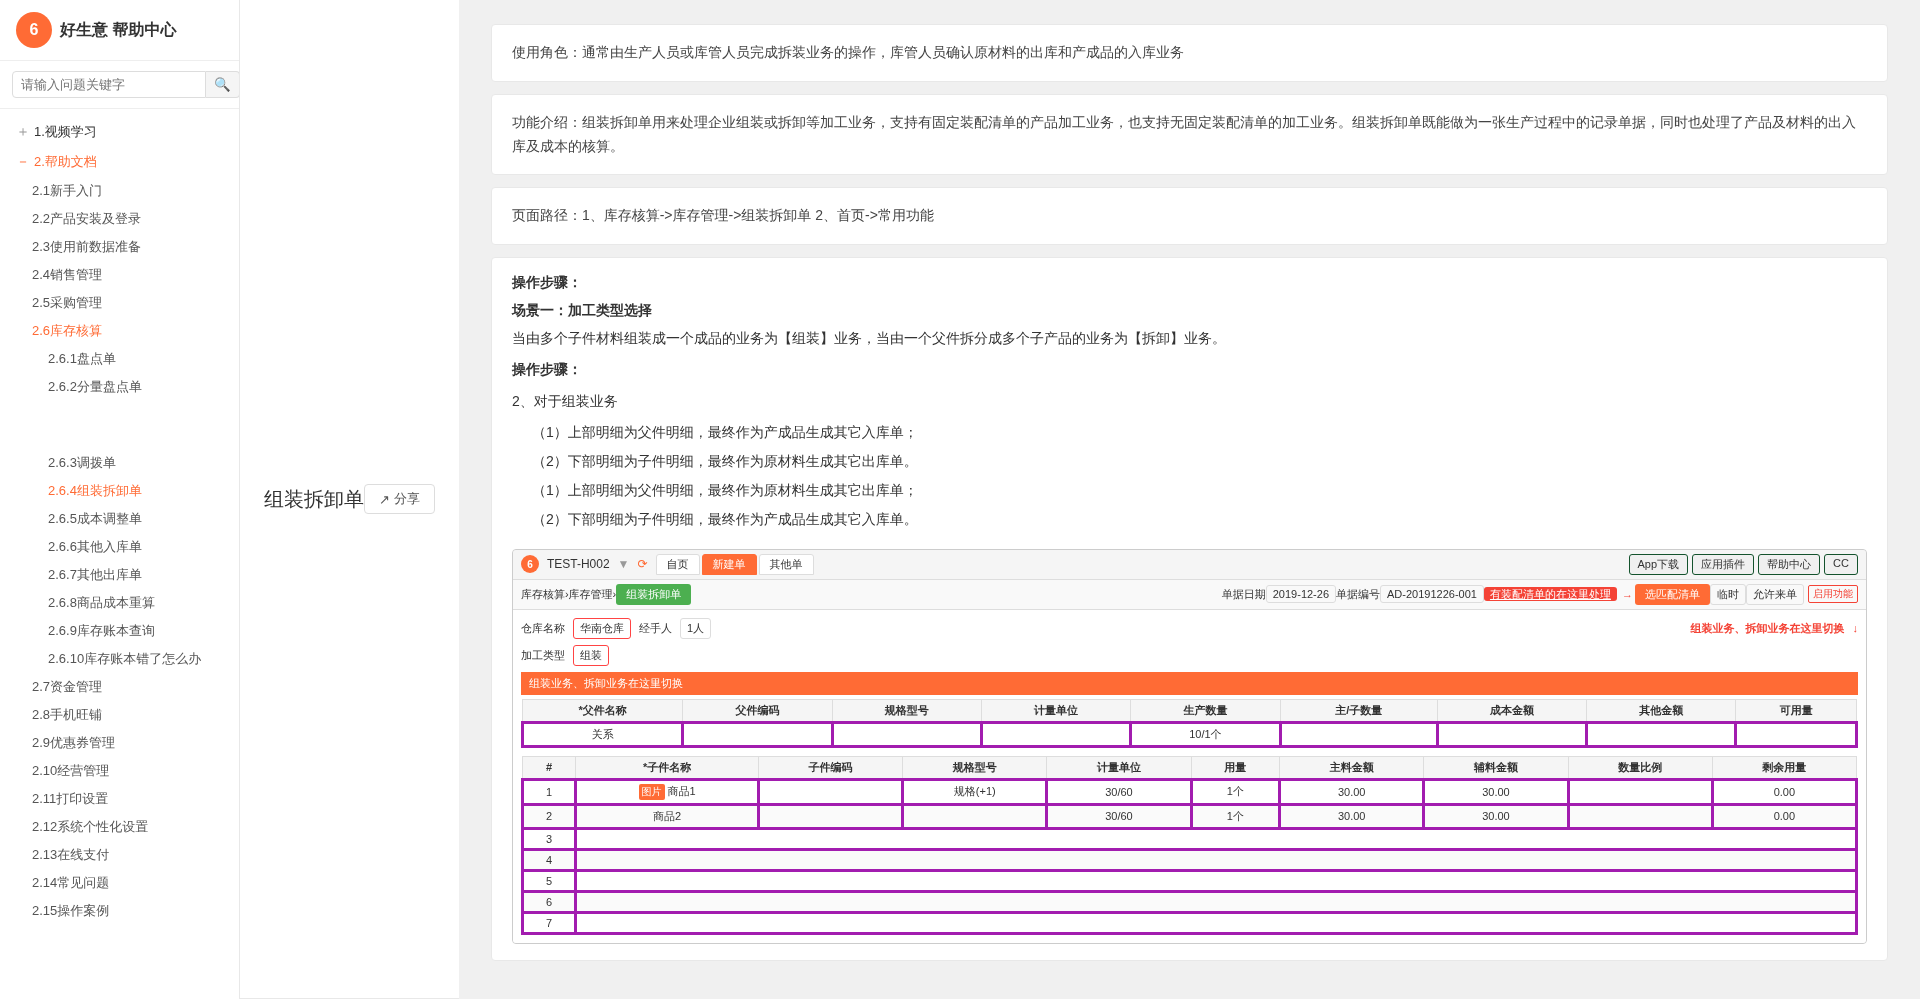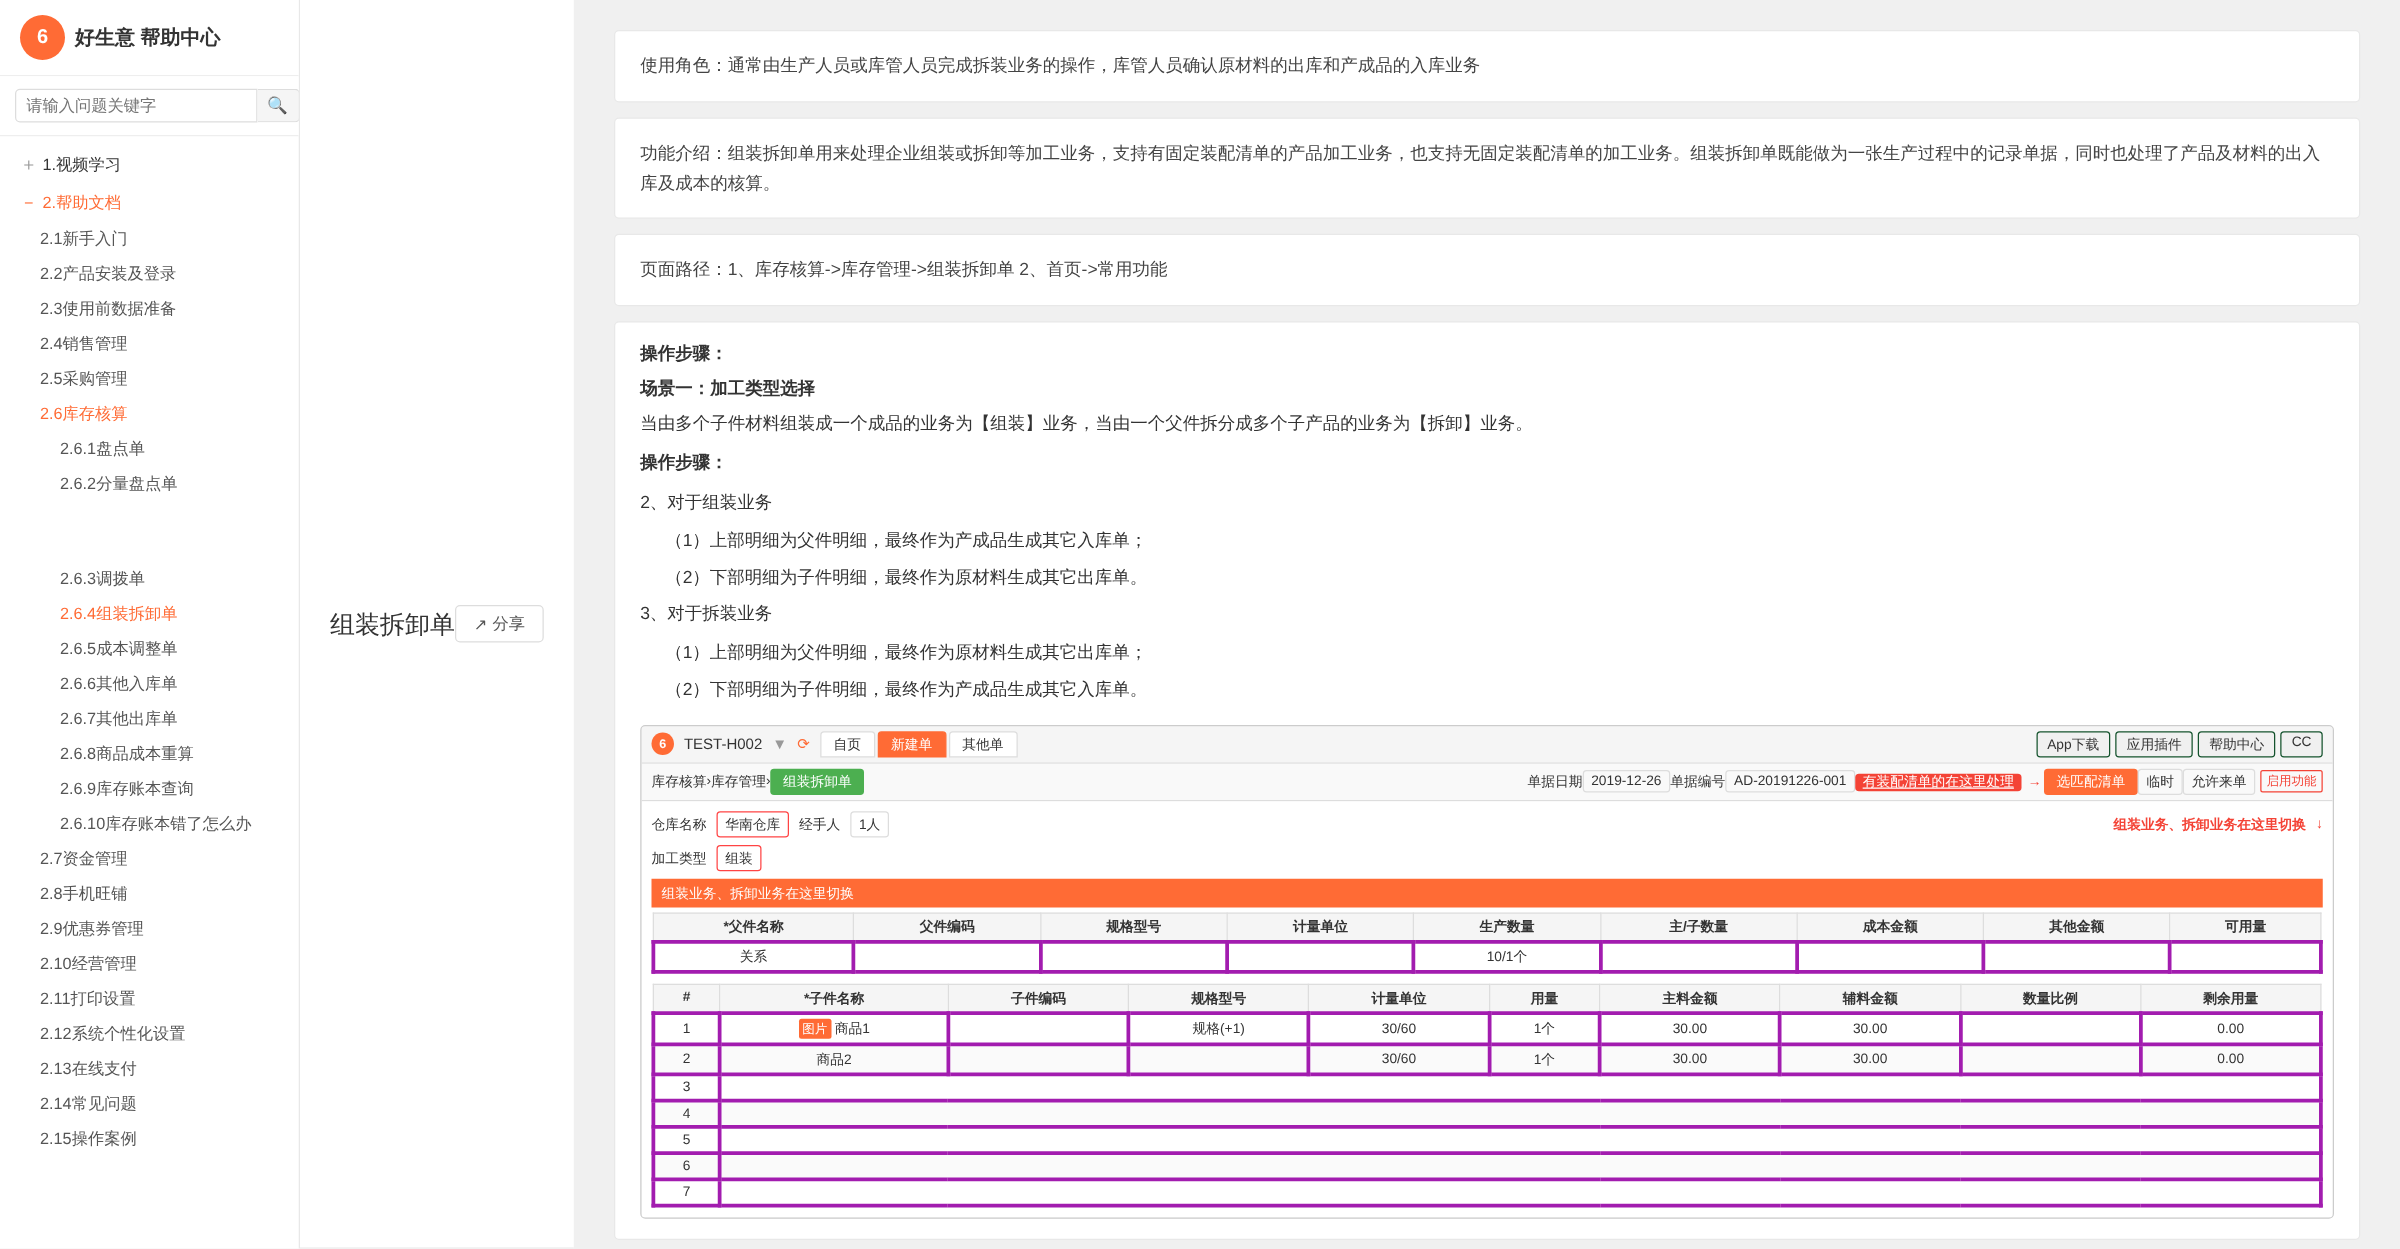--- a/index.html
+++ b/index.html
@@ -253,21 +253,20 @@
 
     <div class="steps-section">
       <div class="steps-heading">操作步骤：</div>
 
       <div class="scenario-title">场景一：加工类型选择</div>
       <div class="step-text">当由多个子件材料组装成一个成品的业务为【组装】业务，当由一个父件拆分成多个子产品的业务为【拆卸】业务。</div>
       <div class="step-text bold">操作步骤：</div>
       <div class="step-text">2、对于组装业务</div>
       <div class="sub-step">（1）上部明细为父件明细，最终作为产成品生成其它入库单；</div>
       <div class="sub-step">（2）下部明细为子件明细，最终作为原材料生成其它出库单。</div>
-      <div class="step-text">3、对于拆装业务</div>
       <div class="sub-step">（1）上部明细为父件明细，最终作为原材料生成其它出库单；</div>
       <div class="sub-step">（2）下部明细为子件明细，最终作为产成品生成其它入库单。</div>
 
       <div class="screenshot-container">
 
         <div class="sc-titlebar">
           <div class="sc-logo">6</div>
           <span>TEST-H002</span>
           <span style="color:#999;">▼</span>
           <span style="color:#ff6b35;">⟳</span>

